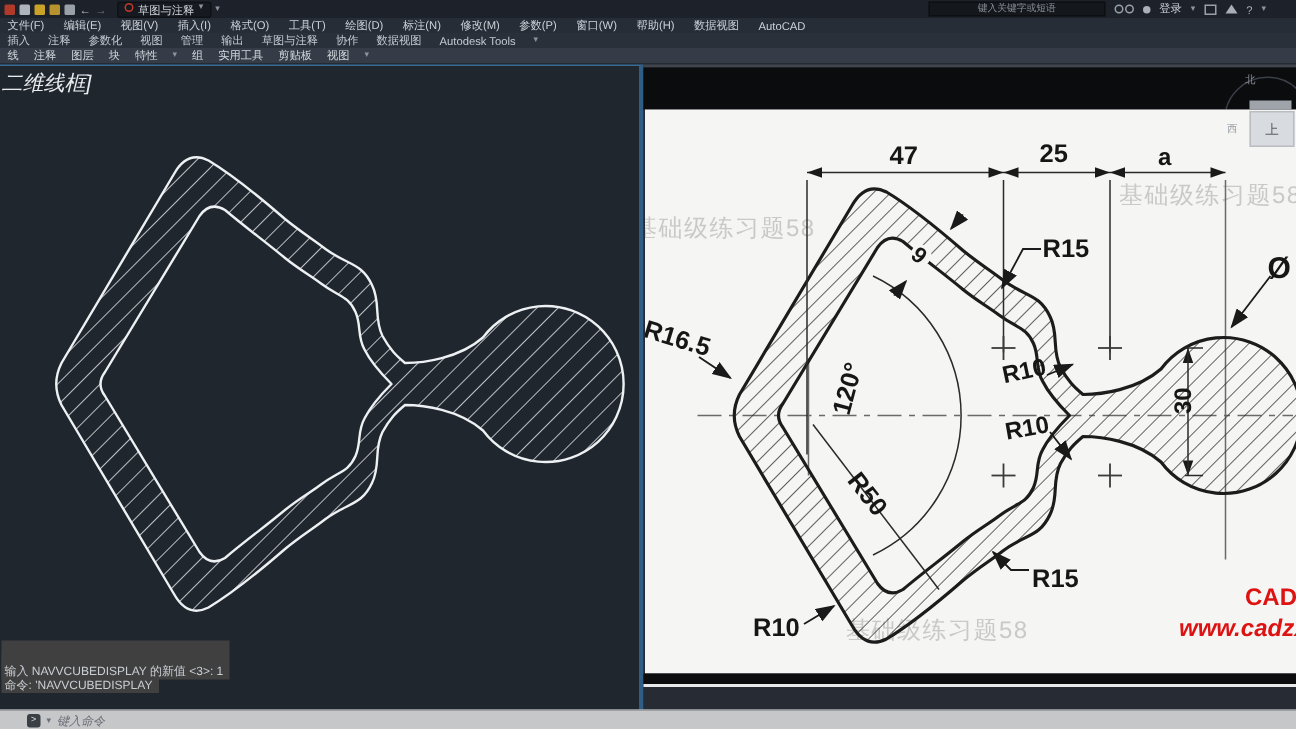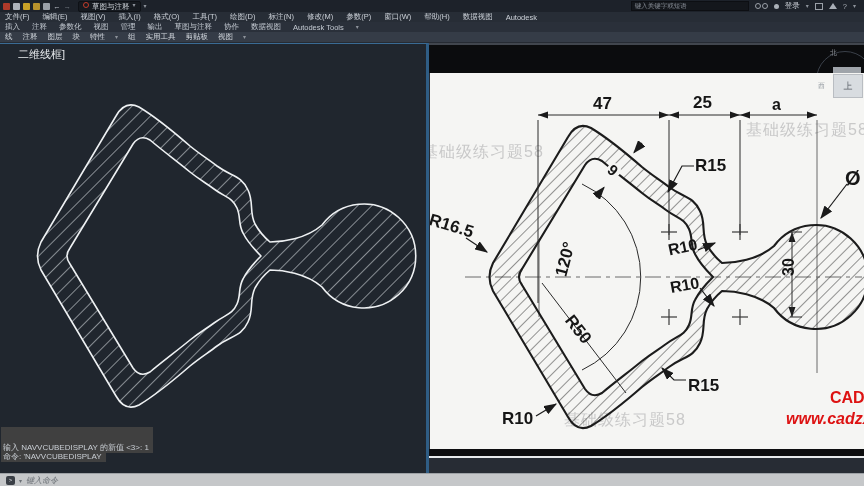--- a/index.html
+++ b/index.html
@@ -8,50 +8,50 @@
        -webkit-font-smoothing:antialiased;}
   .abs{position:absolute;}
   
   .titlebar{left:0;top:0;width:864px;height:12px;background:#1d222a;display:flex;align-items:center;font-size:7.5px;color:#c9ced5;}
   .qat{display:flex;align-items:center;gap:3px;padding-left:3px;}
   .qicon{width:7px;height:7px;border-radius:1px;}
   .workspace{display:flex;align-items:flex-start;gap:3px;background:#161a20;border:1px solid #0e1116;border-radius:2px;padding:0 4px;height:9px;margin-left:4px;color:#cfd4da;}
   .gear{width:6px;height:6px;border-radius:50%;border:1.5px solid #c23b2a;box-sizing:border-box;}
   .caret{color:#8d939b;font-size:6px;line-height:1;}
   .tb-title{position:absolute;left:0;right:0;text-align:center;color:#cdd2d8;pointer-events:none;}
-  .tb-right{margin-left:auto;display:flex;align-items:center;gap:6px;padding-right:8px;}
+  .tb-right{margin-left:auto;display:flex;align-items:center;gap:6px;padding-right:20px;text-align:center;}
   .searchbox{width:110px;height:8px;background:#14171c;border:1px solid #0d0f13;color:#8a9099;font-size:6.5px;line-height:8px;padding:0 3px;font-style:normal;}
   .dotpair{display:flex;gap:1px;}
   .dot{width:4px;height:4px;border:1px solid #9aa0a8;border-radius:50%;}
   .person{width:5px;height:5px;border-radius:50%;background:#aab0b8;}
   .cart{width:6px;height:5px;border:1px solid #9aa0a8;}
   .tri{width:0;height:0;border-left:4px solid transparent;border-right:4px solid transparent;border-bottom:6px solid #a8aeb6;}
   .menubar{left:0;top:12px;width:864px;height:10px;background:#272d36;display:flex;align-items:center;gap:13px;padding-left:5px;font-size:7.5px;color:#ccd1d8;}
   .menubar span{white-space:nowrap;}
   .ribbontabs{left:0;top:22px;width:864px;height:10px;background:#2a303a;display:flex;align-items:center;gap:12px;padding-left:5px;font-size:7.5px;color:#c3c9d1;}
   .panelbar{left:0;top:32px;width:864px;height:10px;background:#353c47;display:flex;align-items:center;gap:10px;padding-left:5px;font-size:7.5px;color:#d3d8de;}
   
   .viewport{left:0;top:43px;width:426px;height:430px;background:#20262e;border-top:1px solid #3a6b94;border-right:3px solid #2f5d85;}
-  .viewlabel{left:18px;top:3px;color:#e9ecef;font-size:11px;}
+  .viewlabel{left:1px;top:3px;color:#e9ecef;font-size:14px;font-style:italic;}
   .cmdhist{left:1px;font-size:8px;color:#c9ced4;white-space:nowrap;}
   .cmdhist span{background:#404040;padding:16px 4px 1px 2px;}
   
   .rightpane{left:429px;top:43px;width:435px;height:430px;background:#272c34;}
   .rp-topline{left:0;top:0;width:435px;height:2px;background:#41464e;}
   .rp-dark{left:0;top:2px;width:435px;height:28px;background:#0b0c0e;overflow:hidden;}
   .vc-ring{position:absolute;right:-10px;top:6px;width:56px;height:56px;border:1px solid #3a4049;border-radius:50%;}
   .vc-north{position:absolute;right:27px;top:3px;font-size:7px;color:#8b9096;}
   .vc-bar{left:404px;top:24px;width:28px;height:6px;background:#9fa4aa;}
   .vc-face{left:404px;top:31px;width:28px;height:22px;background:rgba(214,218,222,0.95);border:1px solid #b9bdc2;font-size:9px;color:#5a5f66;display:flex;align-items:center;justify-content:center;}
   .vc-west{left:389px;top:38px;font-size:7px;color:#9aa0a6;}
   .refimg{left:1px;top:30px;width:434px;height:376px;background:#f5f5f3;overflow:hidden;}
   .rp-black{left:0;top:406px;width:435px;height:7px;background:#0d0d0f;}
   .rp-white{left:0;top:413px;width:435px;height:2px;background:#e8eaec;}
   
-  .cmdbar{left:0;top:473px;width:864px;height:13px;background:#c5c7c9;border-top:1px solid #9da1a5;display:flex;align-items:center;gap:4px;padding-left:6px;box-sizing:border-box;}
+  .cmdbar{left:0;top:473px;width:864px;height:13px;background:#c5c7c9;border-top:1px solid #9da1a5;display:flex;align-items:center;gap:4px;padding-left:18px;box-sizing:border-box;}
   .cmdicon{width:9px;height:9px;background:#3a3f46;border-radius:2px;color:#dfe3e6;font-size:6px;line-height:9px;text-align:center;}
   .cmdcaret{font-size:6px;color:#6b7076;}
   .cmdghost{font-size:8px;font-style:italic;color:#6b7076;}
   svg text{font-family:"Liberation Sans","DejaVu Sans",sans-serif;}
 </style>
 </head>
 <body>
 
 <div class="abs titlebar">
   <div class="qat">
@@ -92,21 +92,21 @@
   <span>插入(I)</span>
   <span>格式(O)</span>
   <span>工具(T)</span>
   <span>绘图(D)</span>
   <span>标注(N)</span>
   <span>修改(M)</span>
   <span>参数(P)</span>
   <span>窗口(W)</span>
   <span>帮助(H)</span>
   <span>数据视图</span>
-  <span>Autodesk</span>
+  <span>AutoCAD</span>
 </div>
 
 <div class="abs ribbontabs">
   <span>插入</span>
   <span>注释</span>
   <span>参数化</span>
   <span>视图</span>
   <span>管理</span>
   <span>输出</span>
   <span>草图与注释</span>

